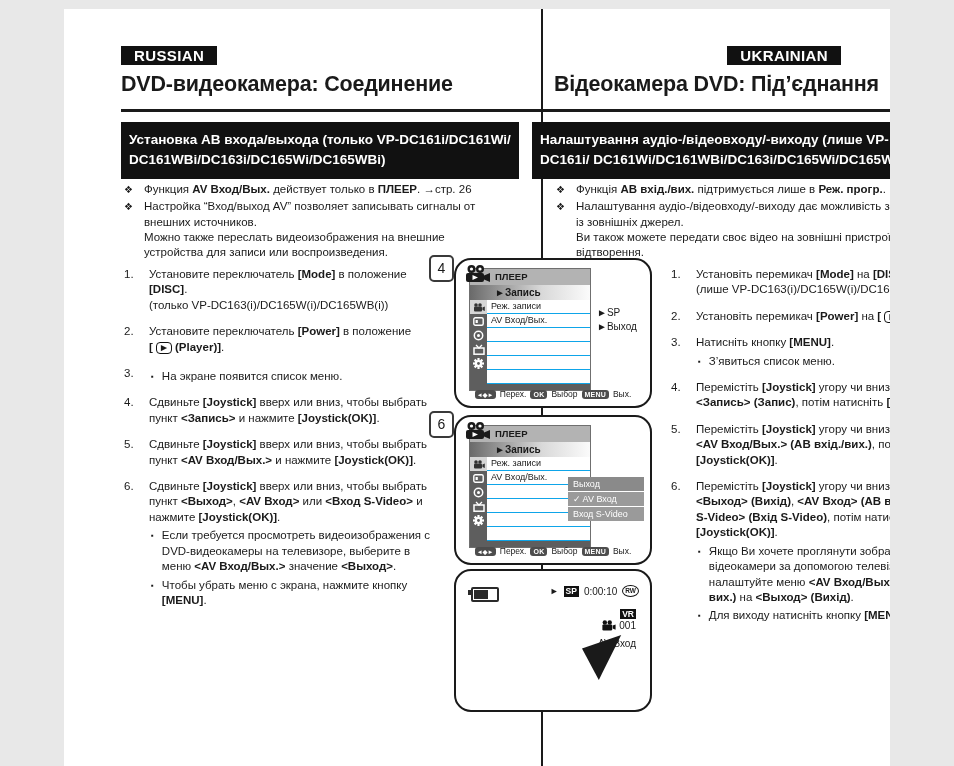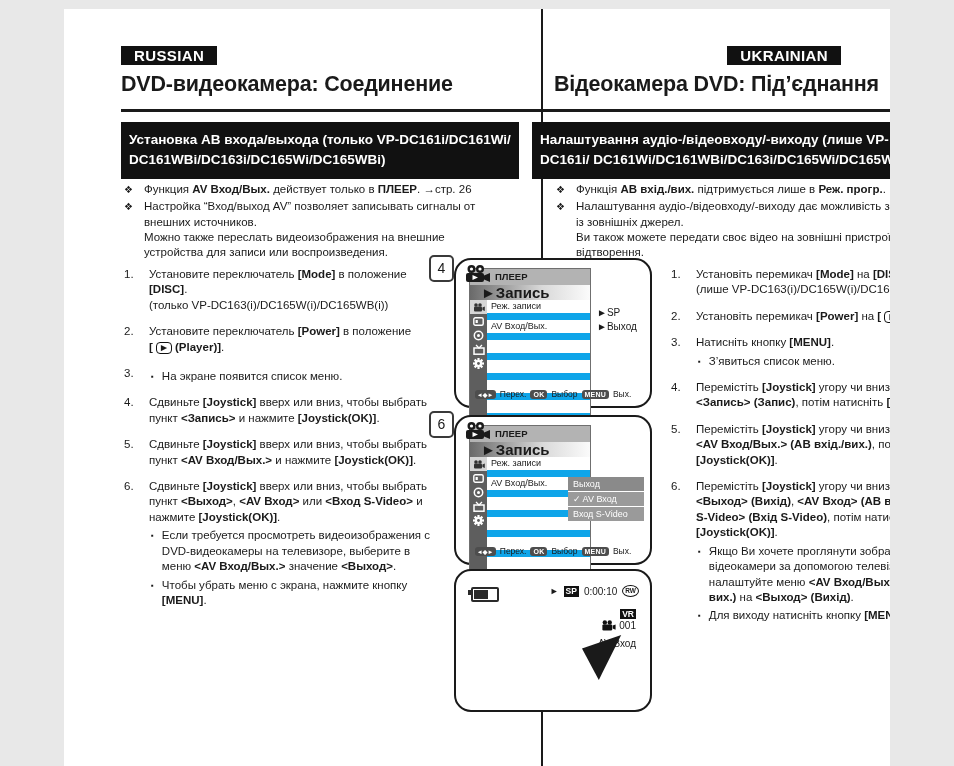--- a/index.html
+++ b/index.html
@@ -45,27 +45,27 @@
   #screen6{top:406px;height:150px;}
   #screen-pb{top:560px;height:143px;}
   .figbadge{position:absolute;left:365px;width:21px;height:23px;border:2px solid #3a3a3a;border-radius:5px;
             font-size:14px;line-height:23px;text-align:center;background:#fff;z-index:4;}
   #fig4{top:246px;} #fig6{top:402px;}
 
   .panel{position:absolute;left:13px;top:8px;width:120px;border:1px solid #6f6f6f;background:#fff;}
   .cam-hdr{position:absolute;left:-6px;top:-5px;}
   .p-head{height:16px;background:#b3b3b3;font-size:9.5px;font-weight:bold;line-height:16px;padding-left:25px;}
   .p-sel{height:15px;background:linear-gradient(90deg,#6a6a6a,#d9d9d9 60%,#fbfbfb);
-         font-size:15px;font-weight:bold;line-height:15px;padding-left:11px;}
+         font-size:10px;font-weight:bold;line-height:15px;padding-left:25px;}
   .p-body{display:flex;}
   .p-side{width:17px;background:#5e5e5e;display:flex;flex-direction:column;}
   .p-cell{height:14px;display:flex;align-items:center;justify-content:center;}
   .p-cell.active{background:#d6d6d6;}
   .p-rows{flex:1;}
-  .p-row{height:13px;font-size:9px;line-height:13px;padding:0 0 0 4px;border-bottom:7px solid #0ea5e9;
+  .p-row{height:13px;font-size:9px;line-height:13px;padding:0 0 0 4px;border-bottom:1px solid #0ea5e9;
          white-space:nowrap;overflow:hidden;}
   .p-bottom{height:6px;background:#5e5e5e;}
   .vals{position:absolute;left:141px;font-size:10px;white-space:nowrap;}
   #val1{top:47px;} #val2{top:61px;}
   .sub{position:absolute;left:112px;top:60px;width:76px;background:#9a9a9a;color:#fff;font-size:9px;z-index:5;}
   .sub-row{height:14px;line-height:14px;padding-left:5px;border-bottom:1px solid #fff;white-space:nowrap;display:flex;gap:2px;}
   .sub-row:last-child{border-bottom:none;}
   .sub-row.first{background:#8a8a8a;}
   .foot{position:absolute;left:4px;right:4px;bottom:7px;display:flex;justify-content:center;
         align-items:center;gap:4px;font-size:8.5px;white-space:nowrap;}

